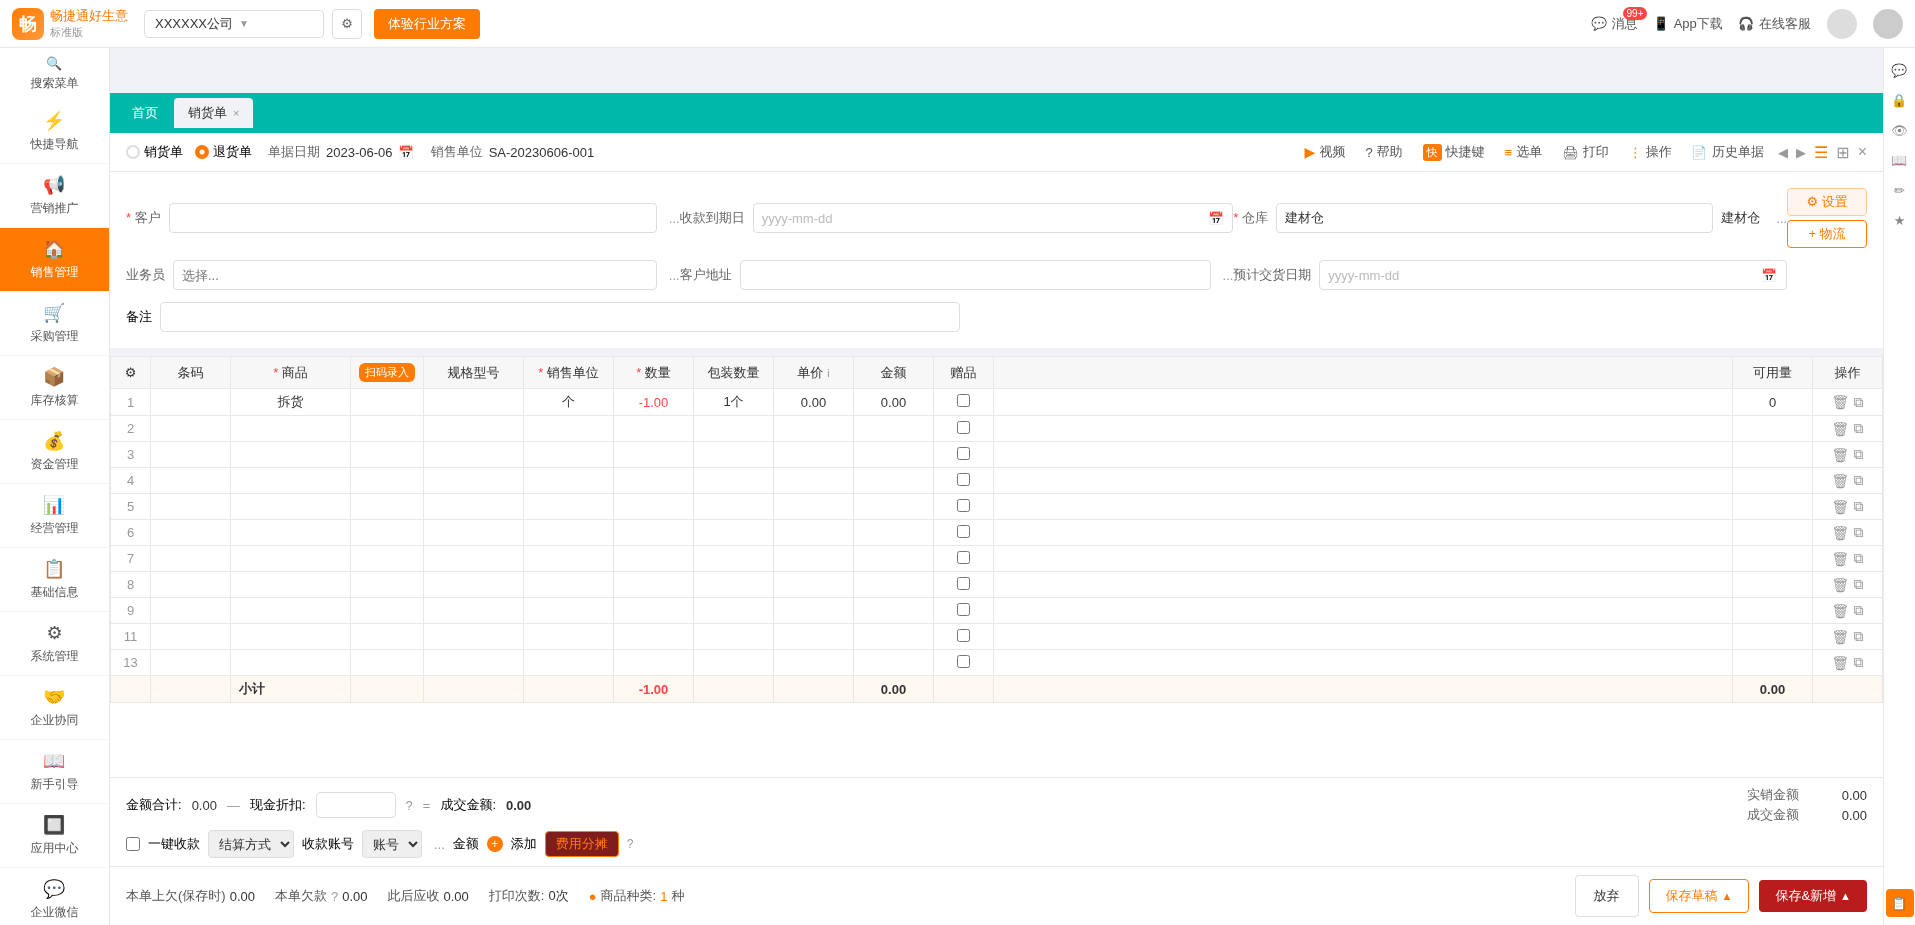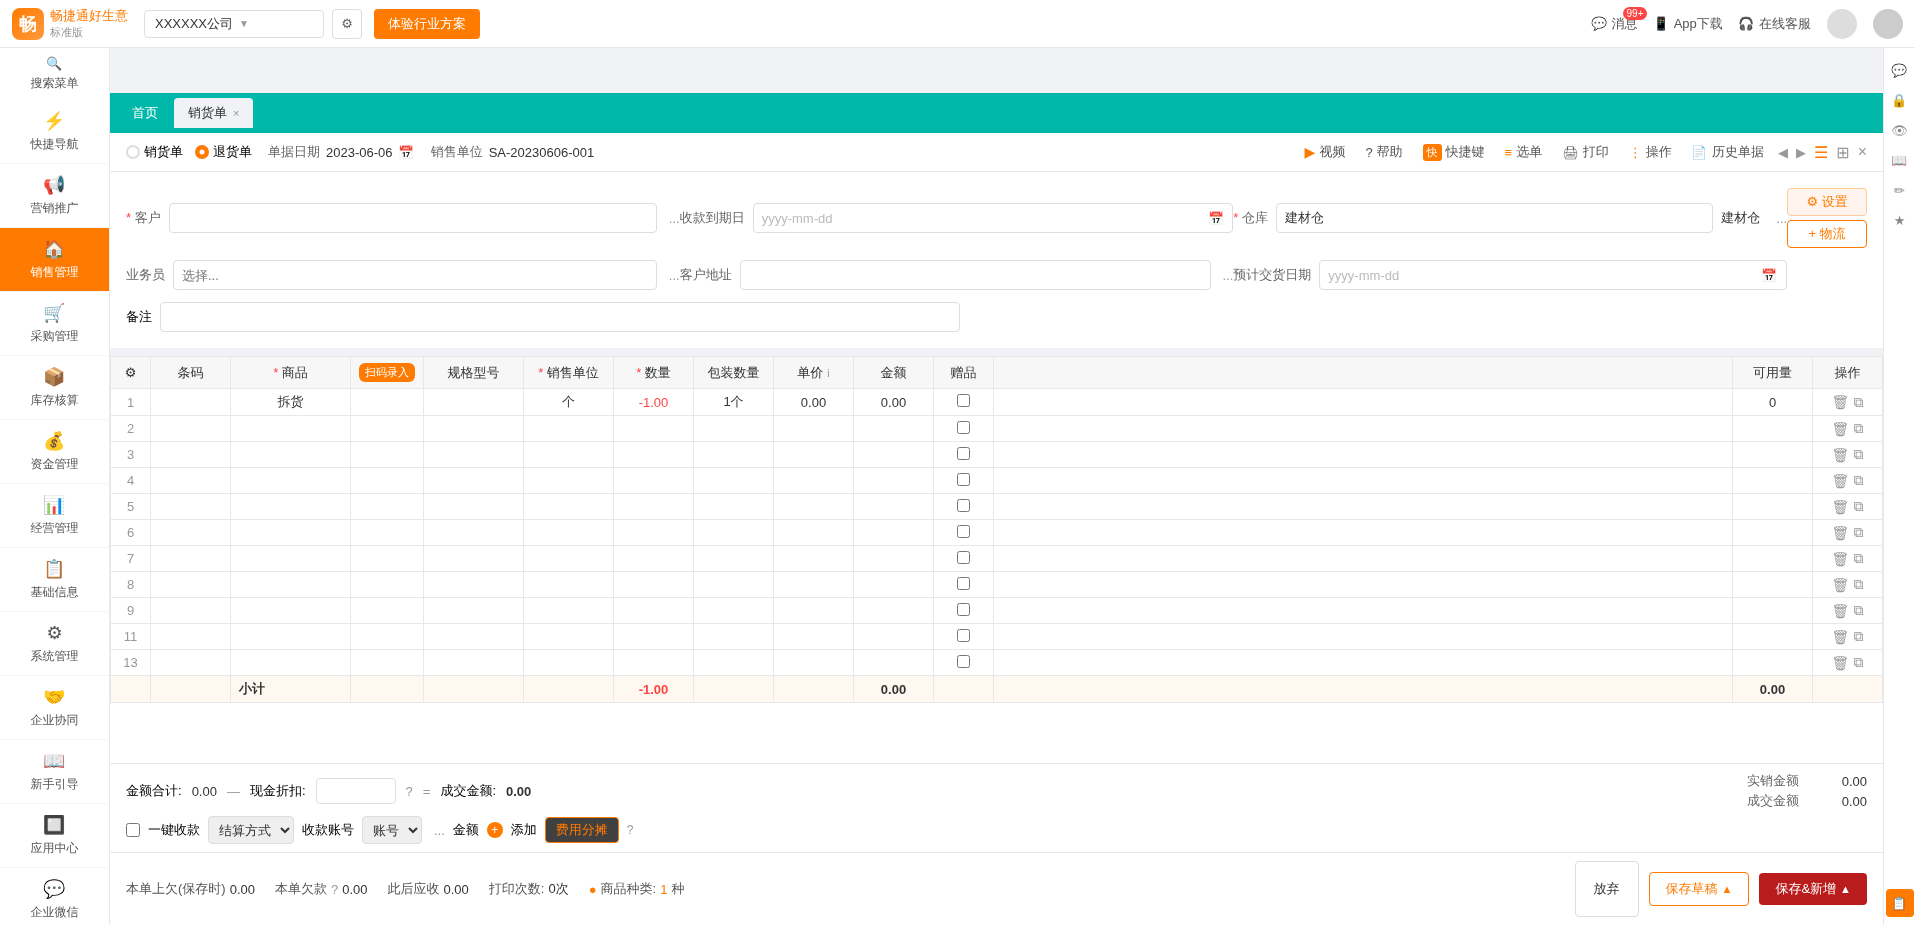--- a/index.html
+++ b/index.html
@@ -205,21 +205,21 @@
     .subtotal-row td { background: #fff8f0; font-weight: bold; }
     .action-icons { display: flex; align-items: center; gap: 4px; justify-content: center; }
     .action-icon { color: #999; cursor: pointer; font-size: 14px; }
     .checkbox-small { width: 14px; height: 14px; cursor: pointer; }
     .select-input {
       height: 28px; border: 1px solid #ddd; border-radius: 4px;
       padding: 0 6px; color: #333;
     }
     .expense-btn {
       border: 1px solid #ff7a00; color: #ff7a00;
-      background: #404040; border-radius: 4px; padding: 3px 10px;
+      background: #7f1d1d; border-radius: 4px; padding: 3px 10px;
       cursor: pointer;
     }
     .question-icon { color: #999; font-size: 12px; cursor: pointer; }
     .bottom-summary {
       margin-left: auto; display: flex; flex-direction: column;
       align-items: flex-end; gap: 2px;
     }
     .summary-row { display: flex; align-items: center; gap: 8px; }
     .summary-label { color: #666; }
     .summary-value { color: #333; min-width: 60px; text-align: right; }
@@ -230,21 +230,21 @@
       padding: 8px 16px; display: flex; align-items: center;
       flex-shrink: 0;
     }
     .footer-info { display: flex; align-items: center; gap: 20px; color: #555; font-size: 12px; }
     .footer-info span { display: flex; align-items: center; gap: 4px; }
     .print-count { color: #333; }
     .product-type { color: #ff7a00; cursor: pointer; }
     .footer-actions { margin-left: auto; display: flex; align-items: center; gap: 10px; }
     .discard-btn {
       border: 1px solid #ddd; background: #fff; color: #333;
-      border-radius: 4px; padding: 18px 18px; cursor: pointer;
+      border-radius: 4px; padding: 11px 18px; cursor: pointer;
     }
     .save-draft-btn {
       border: 1px solid #ff7a00; background: #fff; color: #ff7a00;
       border-radius: 4px; padding: 7px 16px; cursor: pointer;
       display: flex; align-items: center; gap: 4px;
     }
     .save-new-btn {
       background: #b91c1c; color: #fff; border: none;
       border-radius: 4px; padding: 7px 16px; cursor: pointer;
       display: flex; align-items: center; gap: 4px;

